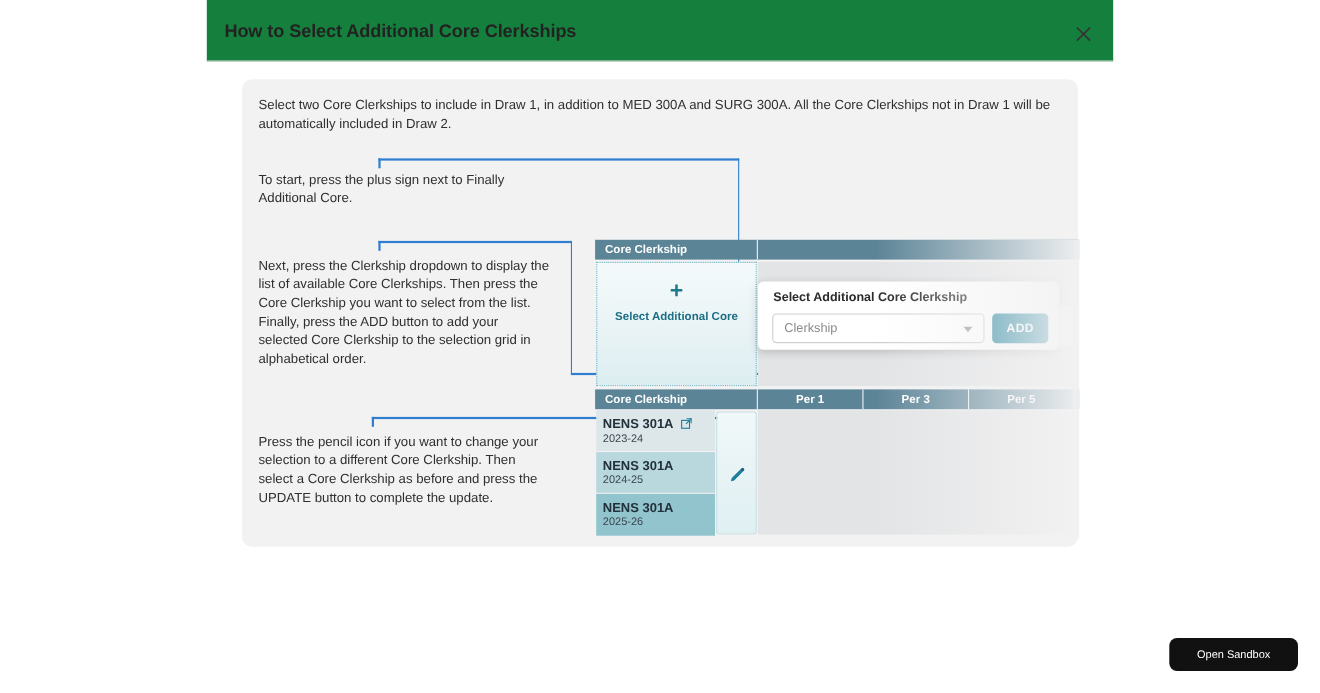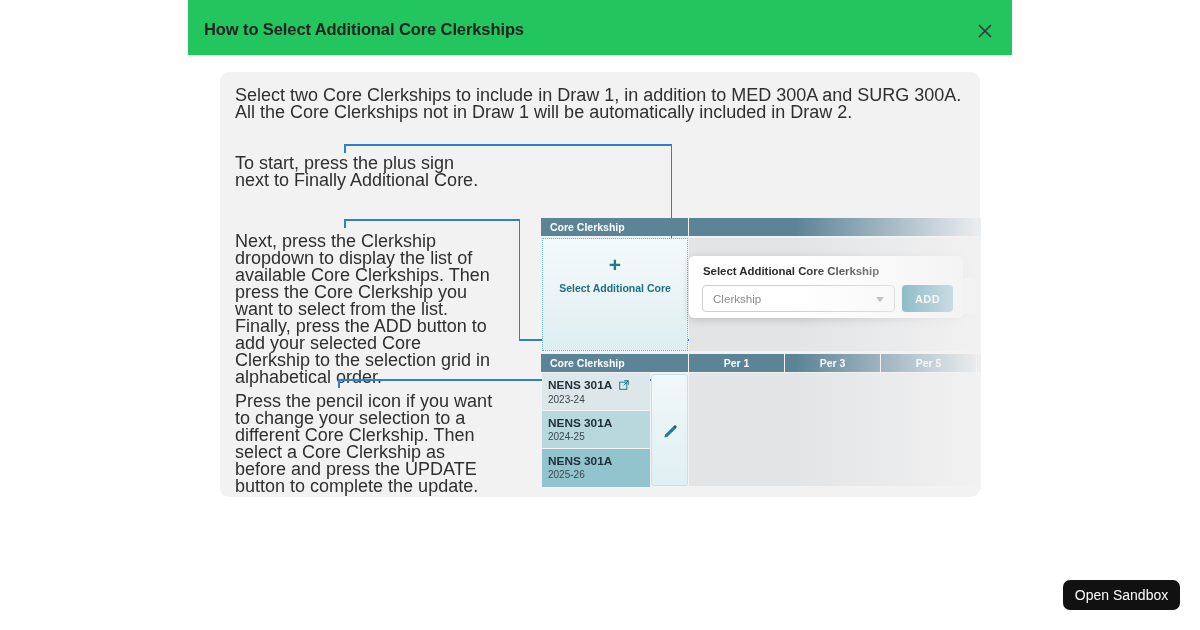--- a/index.html
+++ b/index.html
@@ -19,21 +19,21 @@
     background: #ffffff;
   }
 
   
   .modal-header {
     position: absolute;
     left: 188px;
     top: 0px;
     width: 824px;
     height: 56px;
-    background: #22c55e;
+    background: #15803d;
     border-bottom: 1px solid #e6e6e6;
     box-sizing: border-box;
   }
   .modal-title {
     position: absolute;
     left: 16px;
     top: 20px;
     font-size: 16.5px;
     font-weight: bold;
     color: #222222;
@@ -62,21 +62,21 @@
     height: 425px;
     background: #f2f2f3;
     border-radius: 9px;
     overflow: hidden;
   }
 
   
   .instr {
     position: absolute;
     color: #2f2f2f;
-    font-size: 18px;
+    font-size: 12px;
     line-height: 17px;
     white-space: pre-line;
   }
   #instr-intro { left: 235px; top: 87px; width: 735px; }
   #instr-1     { left: 235px; top: 155px; width: 250px; }
   #instr-2     { left: 235px; top: 233px; width: 265px; }
   #instr-3     { left: 235px; top: 393px; width: 260px; }
 
   
   .conn {
@@ -330,21 +330,21 @@
   
   .sandbox-btn {
     position: absolute;
     left: 1063px;
     top: 580px;
     width: 117px;
     height: 30px;
     background: #111111;
     border-radius: 7px;
     color: #ffffff;
-    font-size: 14px;
+    font-size: 10px;
     display: flex;
     align-items: center;
     justify-content: center;
     cursor: pointer;
   }
 </style>
 </head>
 <body>
 
 <div id="page">

